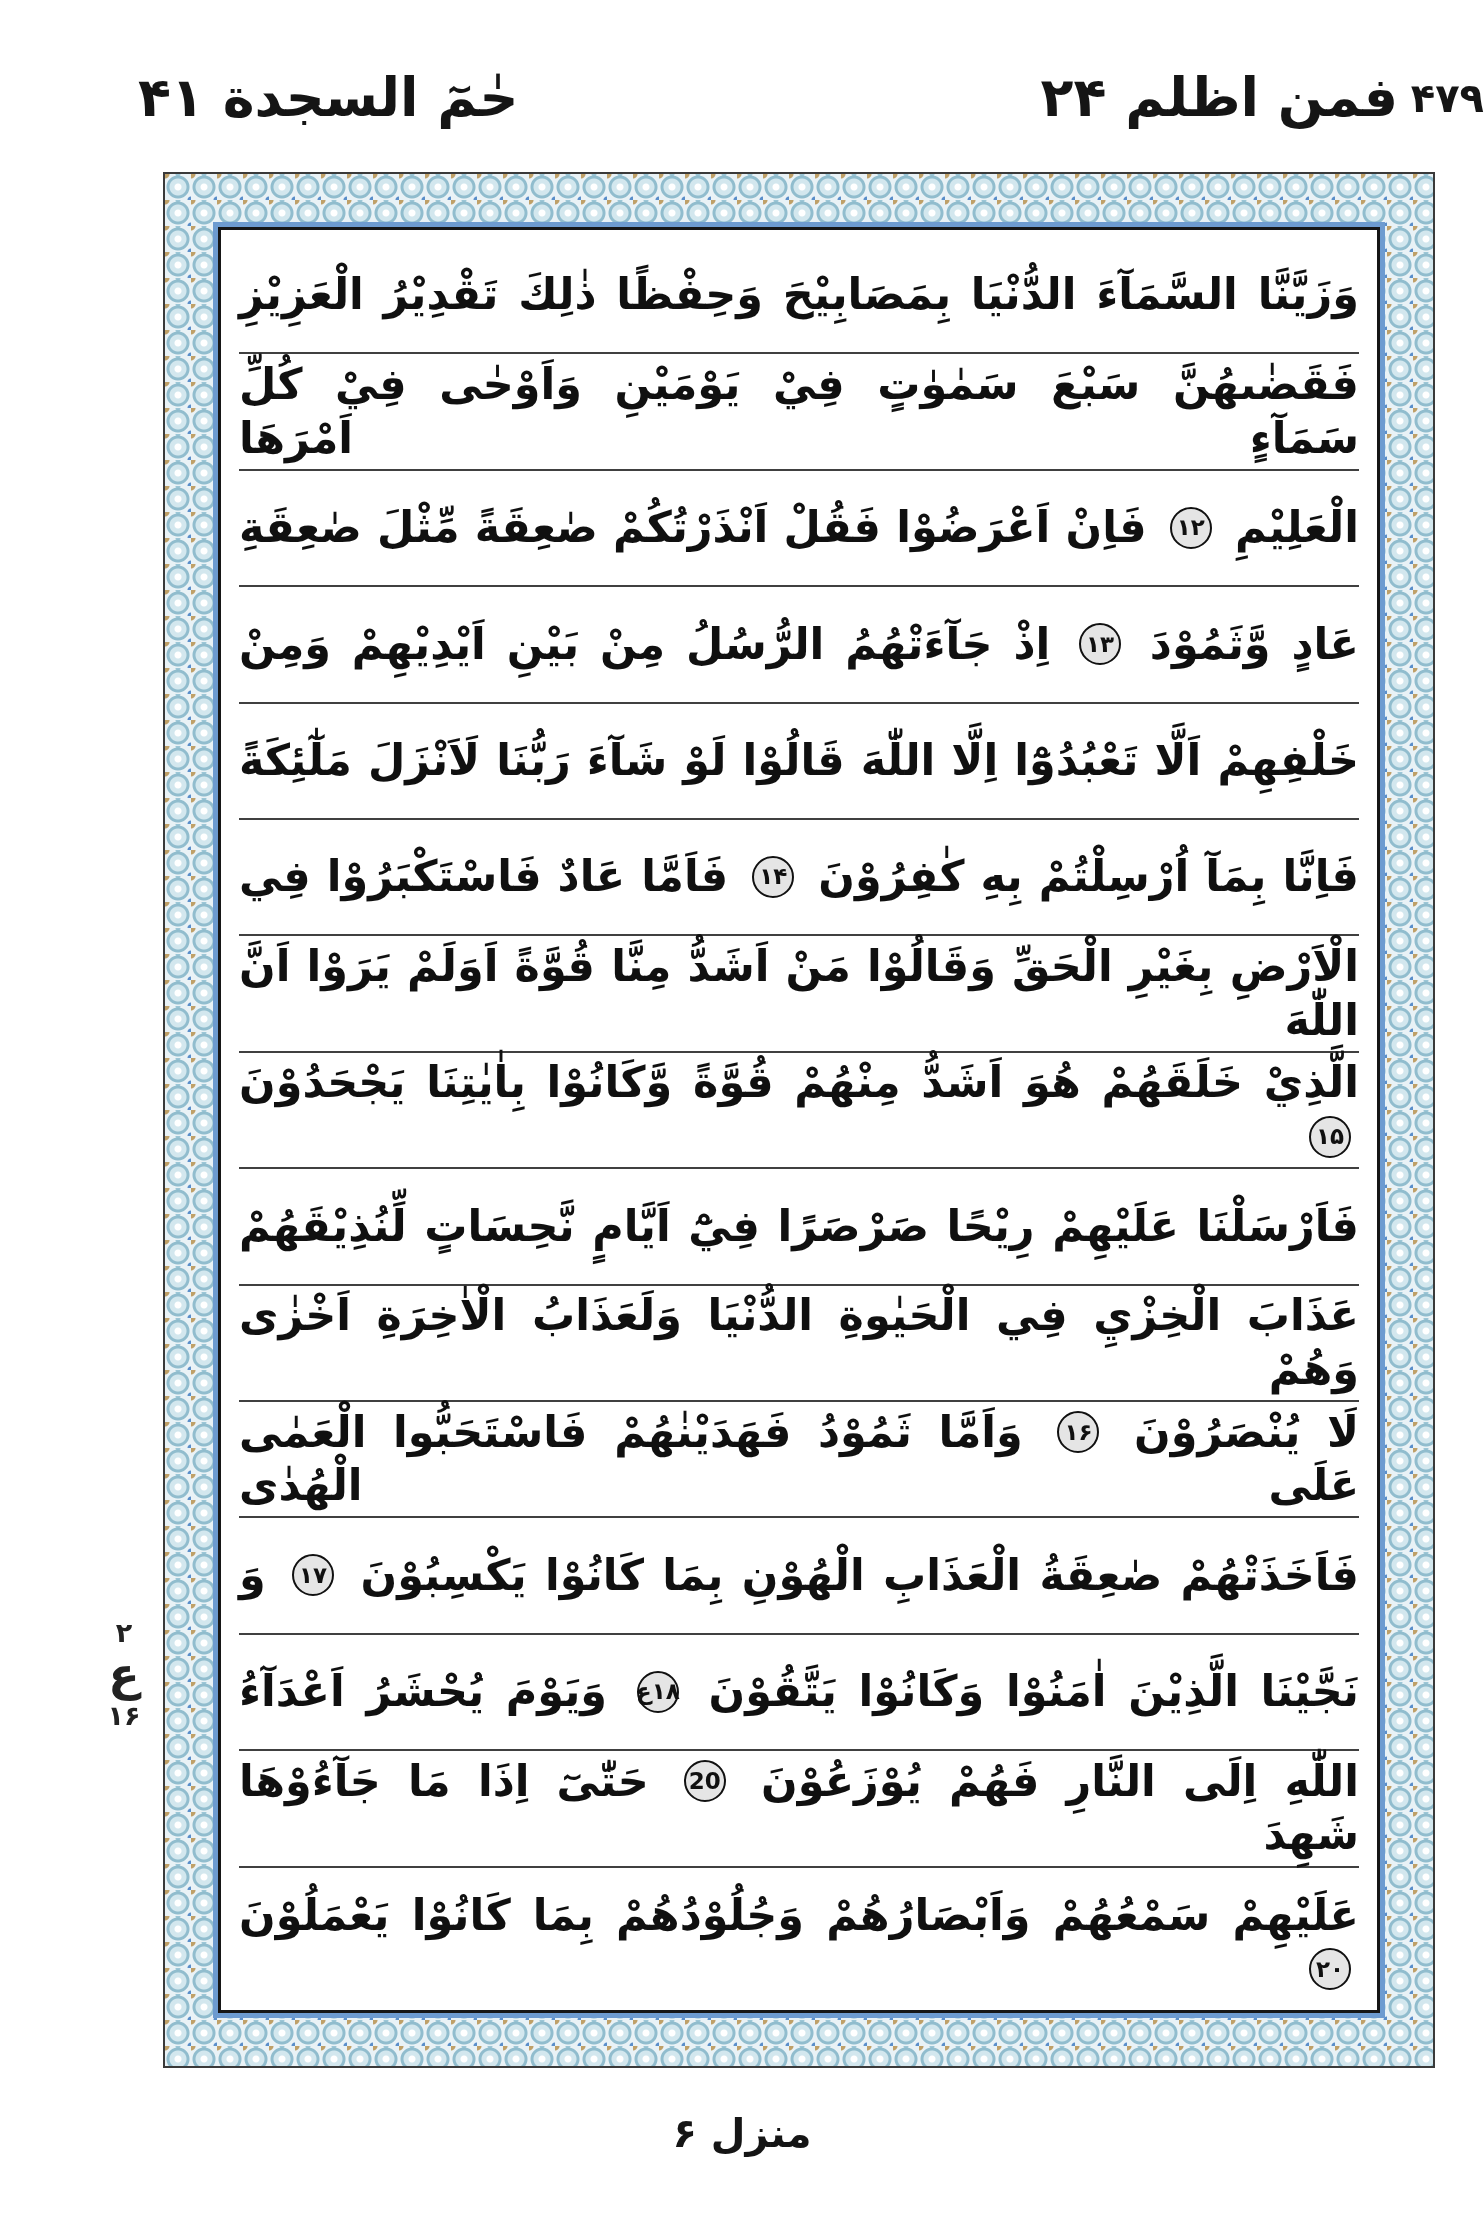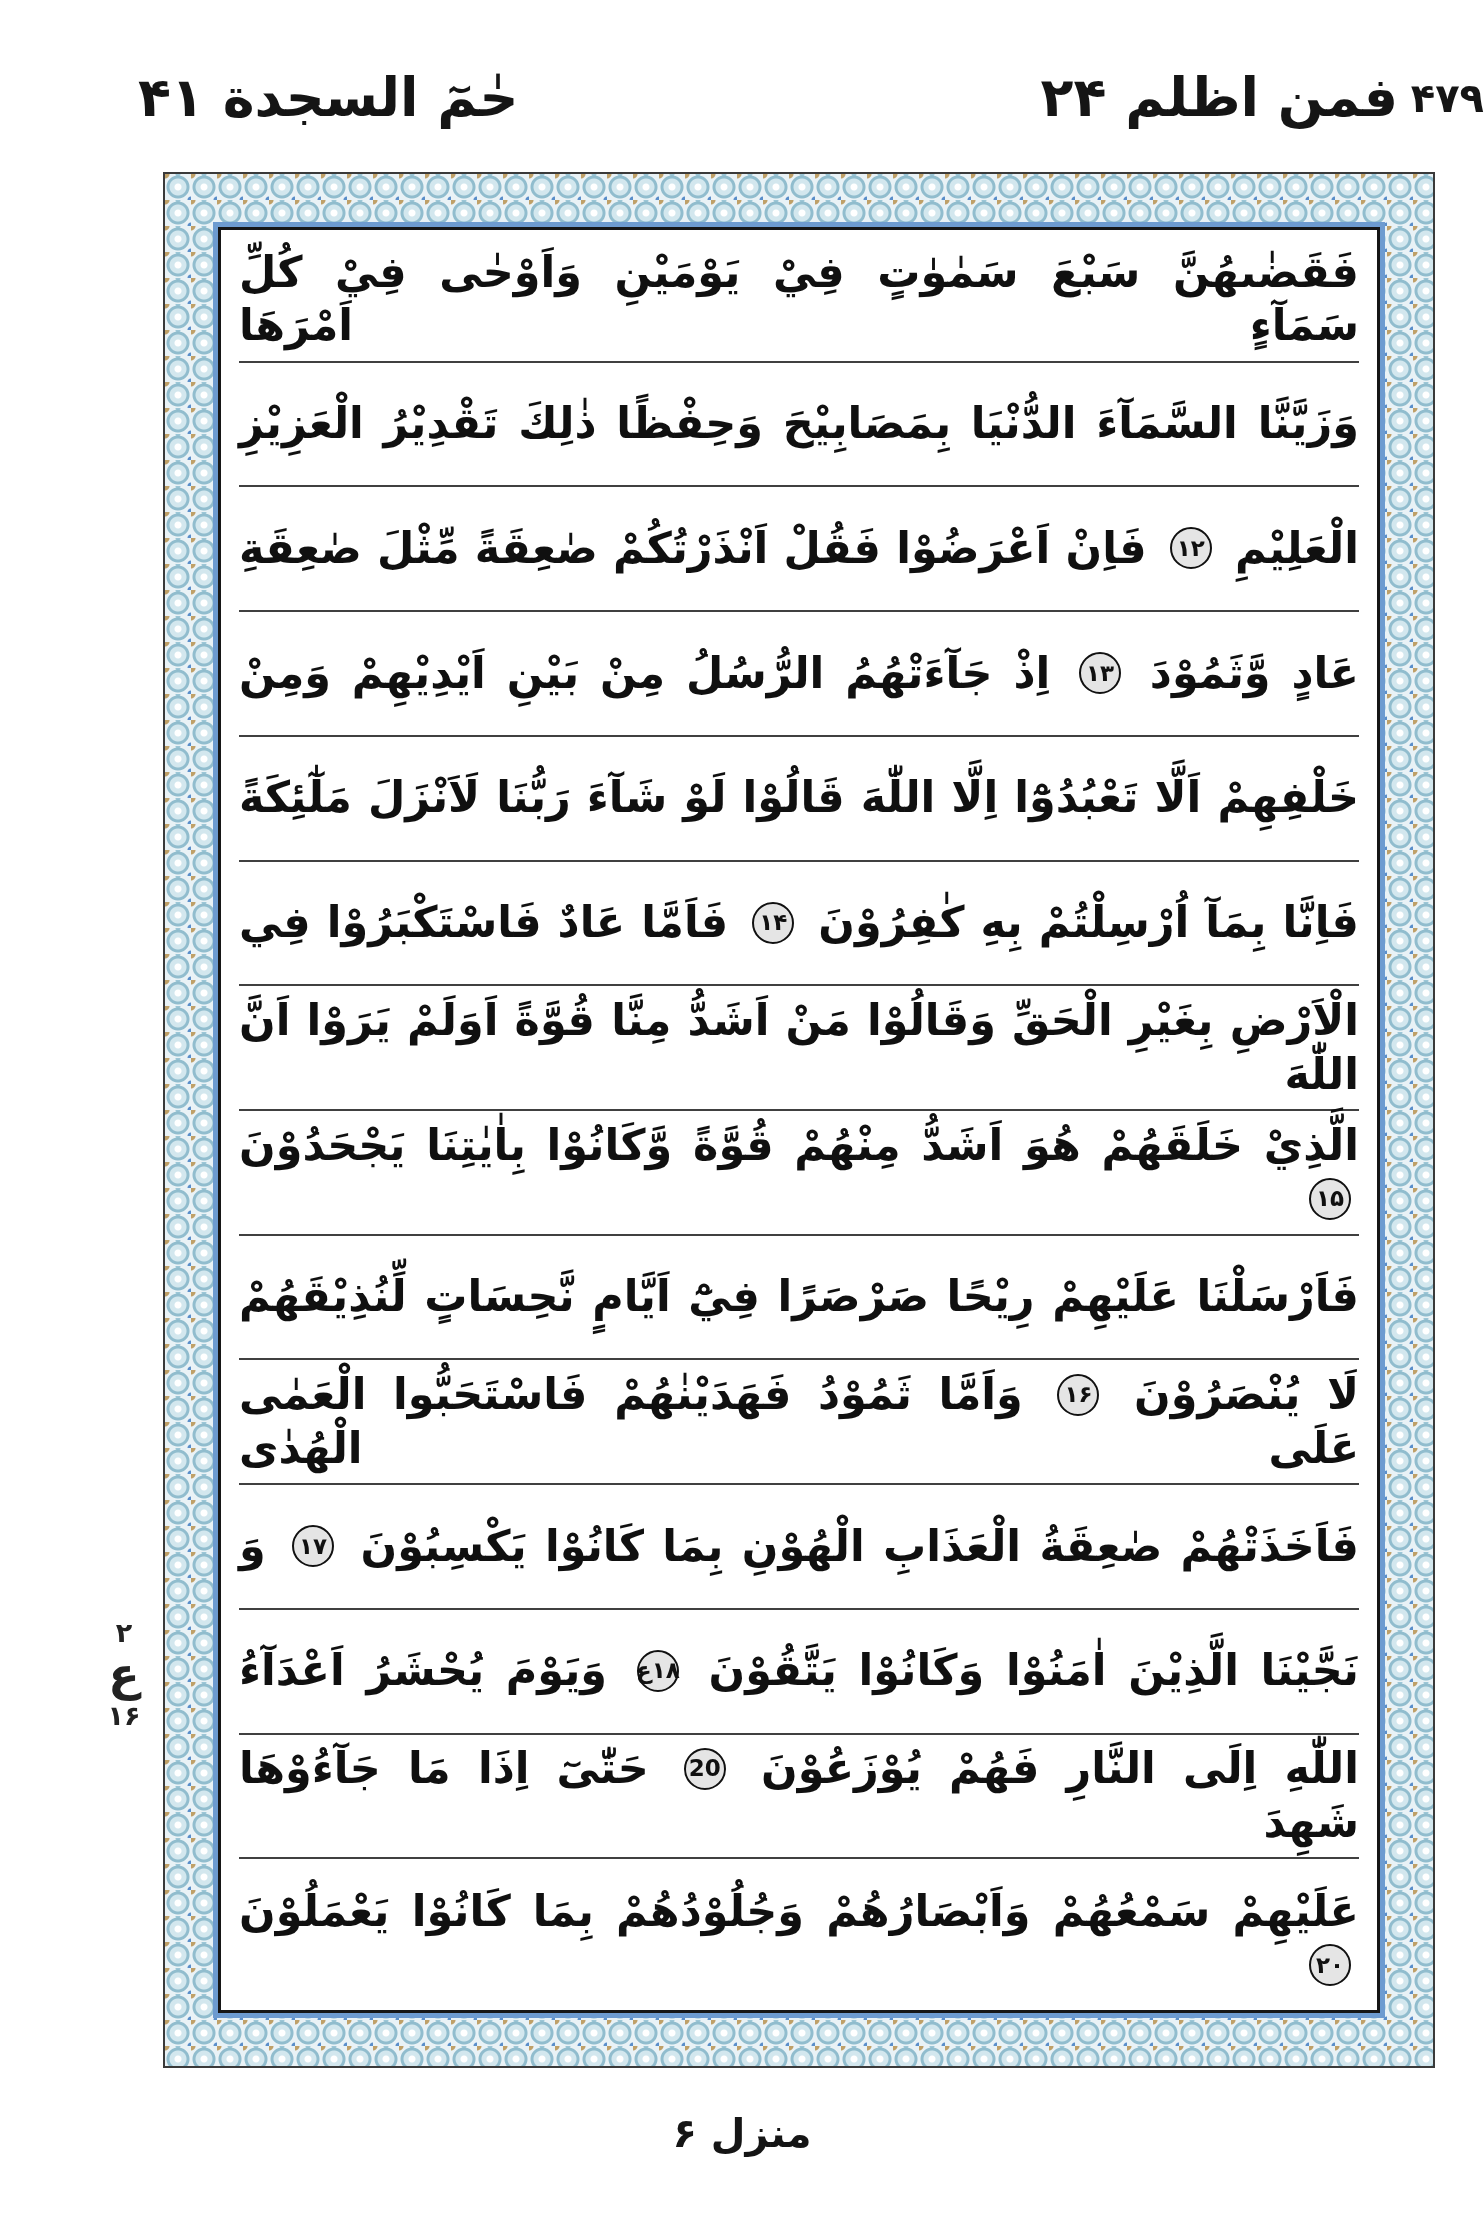--- a/index.html
+++ b/index.html
@@ -80,24 +80,24 @@
 <div class="page">
 
   <div class="hdr hdr-left">حٰمٓ السجدة ۴۱</div>
   <div class="hdr hdr-center">۴۷۹</div>
   <div class="hdr hdr-right">فمن اظلم ۲۴</div>
 
   <div class="frame">
     <div class="inner">
 
     <div class="qline">
-          <span class="qtext">فَقَضٰىهُنَّ سَبْعَ سَمٰوٰتٍ فِيْ يَوْمَيْنِ وَاَوْحٰى فِيْ كُلِّ سَمَآءٍ اَمْرَهَا</span>
+          <span class="qtext">وَزَيَّنَّا السَّمَآءَ الدُّنْيَا بِمَصَابِيْحَ وَحِفْظًا ذٰلِكَ تَقْدِيْرُ الْعَزِيْزِ</span>
         </div>
         <div class="qline">
-          <span class="qtext">وَزَيَّنَّا السَّمَآءَ الدُّنْيَا بِمَصَابِيْحَ وَحِفْظًا ذٰلِكَ تَقْدِيْرُ الْعَزِيْزِ</span>
+          <span class="qtext">فَقَضٰىهُنَّ سَبْعَ سَمٰوٰتٍ فِيْ يَوْمَيْنِ وَاَوْحٰى فِيْ كُلِّ سَمَآءٍ اَمْرَهَا</span>
         </div>
         <div class="qline">
           <span class="qtext">الْعَلِيْمِ <span class="ayah-badge">۱۲</span> فَاِنْ اَعْرَضُوْا فَقُلْ اَنْذَرْتُكُمْ صٰعِقَةً مِّثْلَ صٰعِقَةِ</span>
         </div>
         <div class="qline">
           <span class="qtext">عَادٍ وَّثَمُوْدَ <span class="ayah-badge">۱۳</span> اِذْ جَآءَتْهُمُ الرُّسُلُ مِنْ بَيْنِ اَيْدِيْهِمْ وَمِنْ</span>
         </div>
         <div class="qline">
           <span class="qtext">خَلْفِهِمْ اَلَّا تَعْبُدُوْٓا اِلَّا اللّٰهَ قَالُوْا لَوْ شَآءَ رَبُّنَا لَاَنْزَلَ مَلٰٓئِكَةً</span>
         </div>
@@ -105,20 +105,23 @@
           <span class="qtext">فَاِنَّا بِمَآ اُرْسِلْتُمْ بِهِ كٰفِرُوْنَ <span class="ayah-badge">۱۴</span> فَاَمَّا عَادٌ فَاسْتَكْبَرُوْا فِي</span>
         </div>
         <div class="qline">
           <span class="qtext">الْاَرْضِ بِغَيْرِ الْحَقِّ وَقَالُوْا مَنْ اَشَدُّ مِنَّا قُوَّةً اَوَلَمْ يَرَوْا اَنَّ اللّٰهَ</span>
         </div>
         <div class="qline">
           <span class="qtext">الَّذِيْ خَلَقَهُمْ هُوَ اَشَدُّ مِنْهُمْ قُوَّةً وَّكَانُوْا بِاٰيٰتِنَا يَجْحَدُوْنَ <span class="ayah-badge">۱۵</span></span>
         </div>
         <div class="qline">
           <span class="qtext">فَاَرْسَلْنَا عَلَيْهِمْ رِيْحًا صَرْصَرًا فِيْٓ اَيَّامٍ نَّحِسَاتٍ لِّنُذِيْقَهُمْ</span>
+        </div>
+        <div class="qline">
+          <span class="qtext">عَذَابَ الْخِزْيِ فِي الْحَيٰوةِ الدُّنْيَا وَلَعَذَابُ الْاٰخِرَةِ اَخْزٰى وَهُمْ</span>
         </div>
         <div class="qline">
           <span class="qtext">لَا يُنْصَرُوْنَ <span class="ayah-badge">۱۶</span> وَاَمَّا ثَمُوْدُ فَهَدَيْنٰهُمْ فَاسْتَحَبُّوا الْعَمٰى عَلَى الْهُدٰى</span>
         </div>
         <div class="qline">
           <span class="qtext">فَاَخَذَتْهُمْ صٰعِقَةُ الْعَذَابِ الْهُوْنِ بِمَا كَانُوْا يَكْسِبُوْنَ <span class="ayah-badge">۱۷</span> وَ</span>
         </div>
         <div class="qline">
           <span class="qtext">نَجَّيْنَا الَّذِيْنَ اٰمَنُوْا وَكَانُوْا يَتَّقُوْنَ <span class="ayah-badge">۱۸ع</span> وَيَوْمَ يُحْشَرُ اَعْدَآءُ</span>
         </div>

